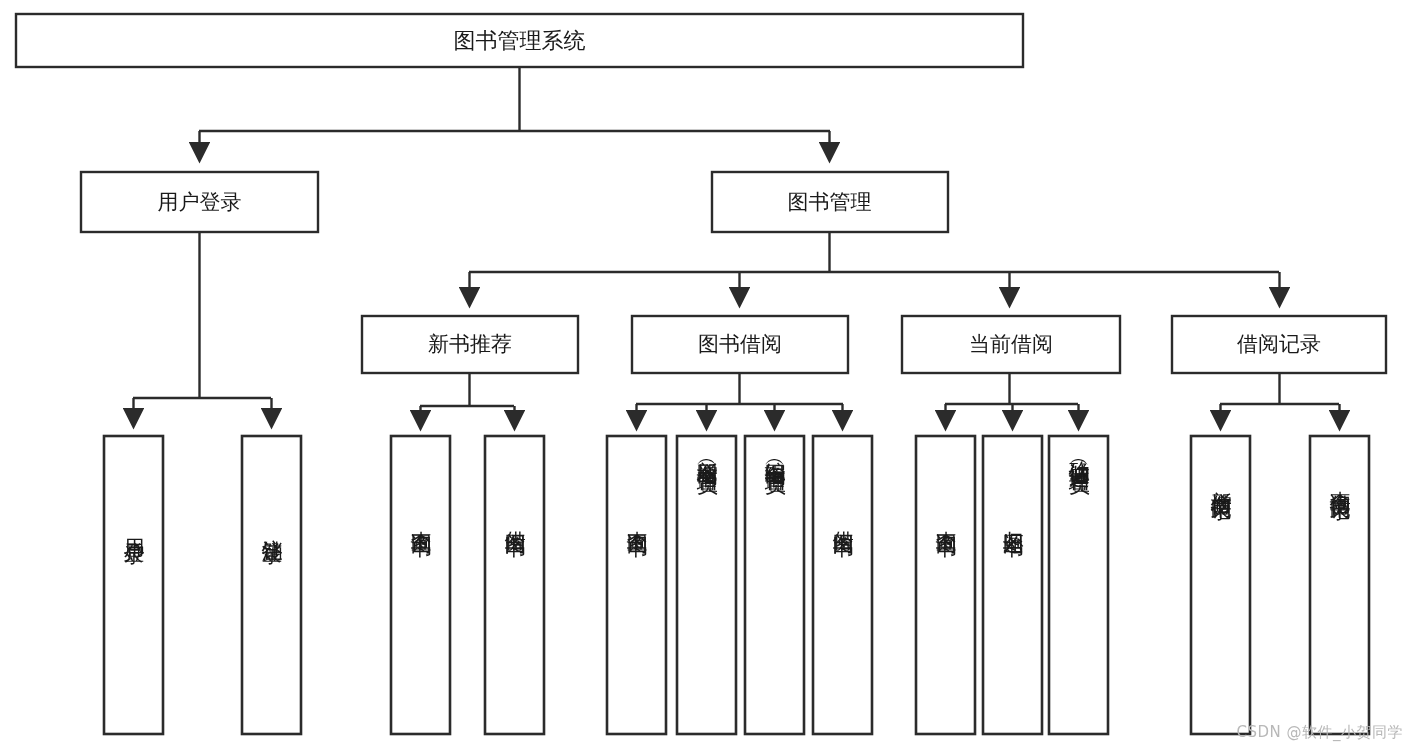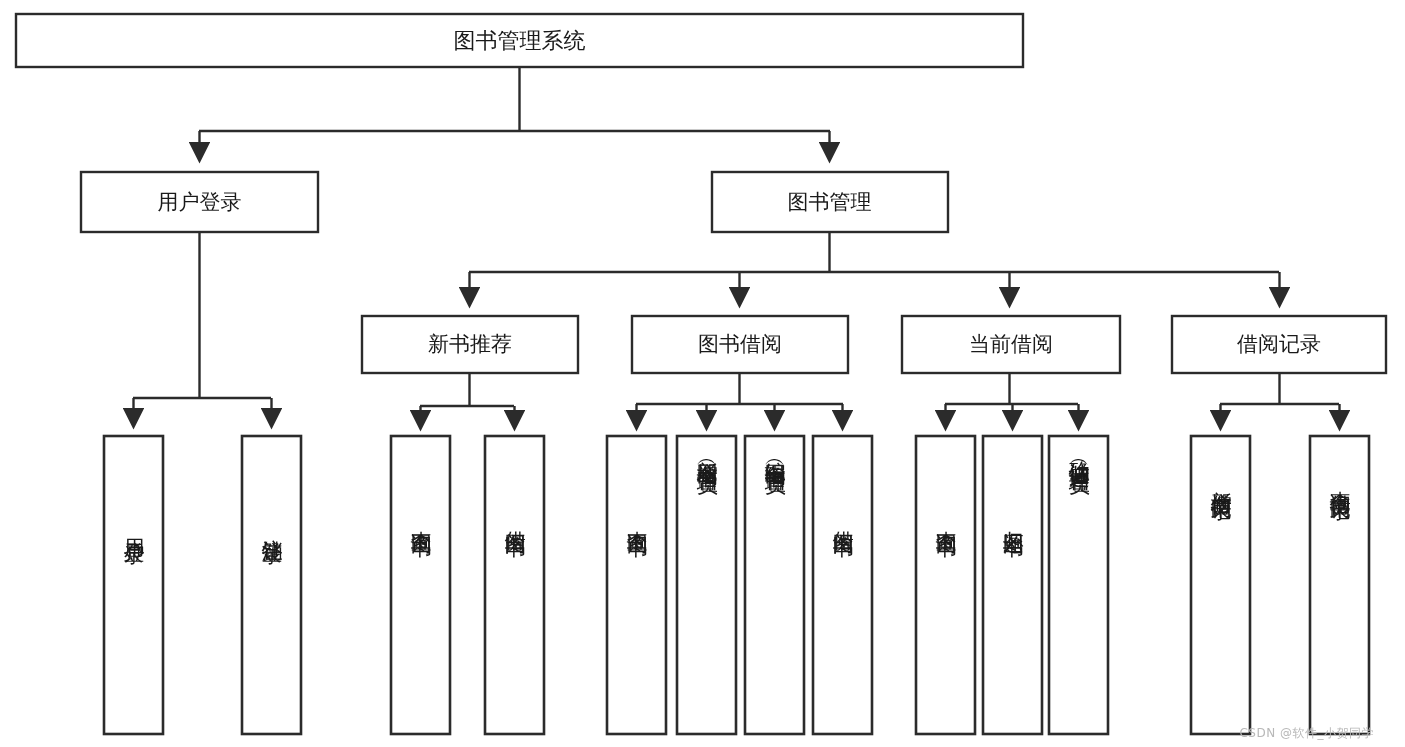--- a/index.html
+++ b/index.html
@@ -65,24 +65,24 @@
     text-orientation: upright;
     font-family: "DejaVu Sans", "Liberation Sans", sans-serif;
     font-size: 21px;
     line-height: 1.12;
     letter-spacing: 2px;
     color: #1a1a1a;
     white-space: nowrap;
   }
   .watermark {
     position: absolute;
-    right: 31px;
+    right: 2px;
     bottom: 5px;
     font-family: "DejaVu Sans", "Liberation Sans", sans-serif;
-    font-size: 12px;
+    font-size: 15px;
     color: #b8b8b8;
     letter-spacing: 0.5px;
     white-space: nowrap;
     pointer-events: none;
   }
 </style>
 </head>
 <body>
 
 <div id="diagram-root">

